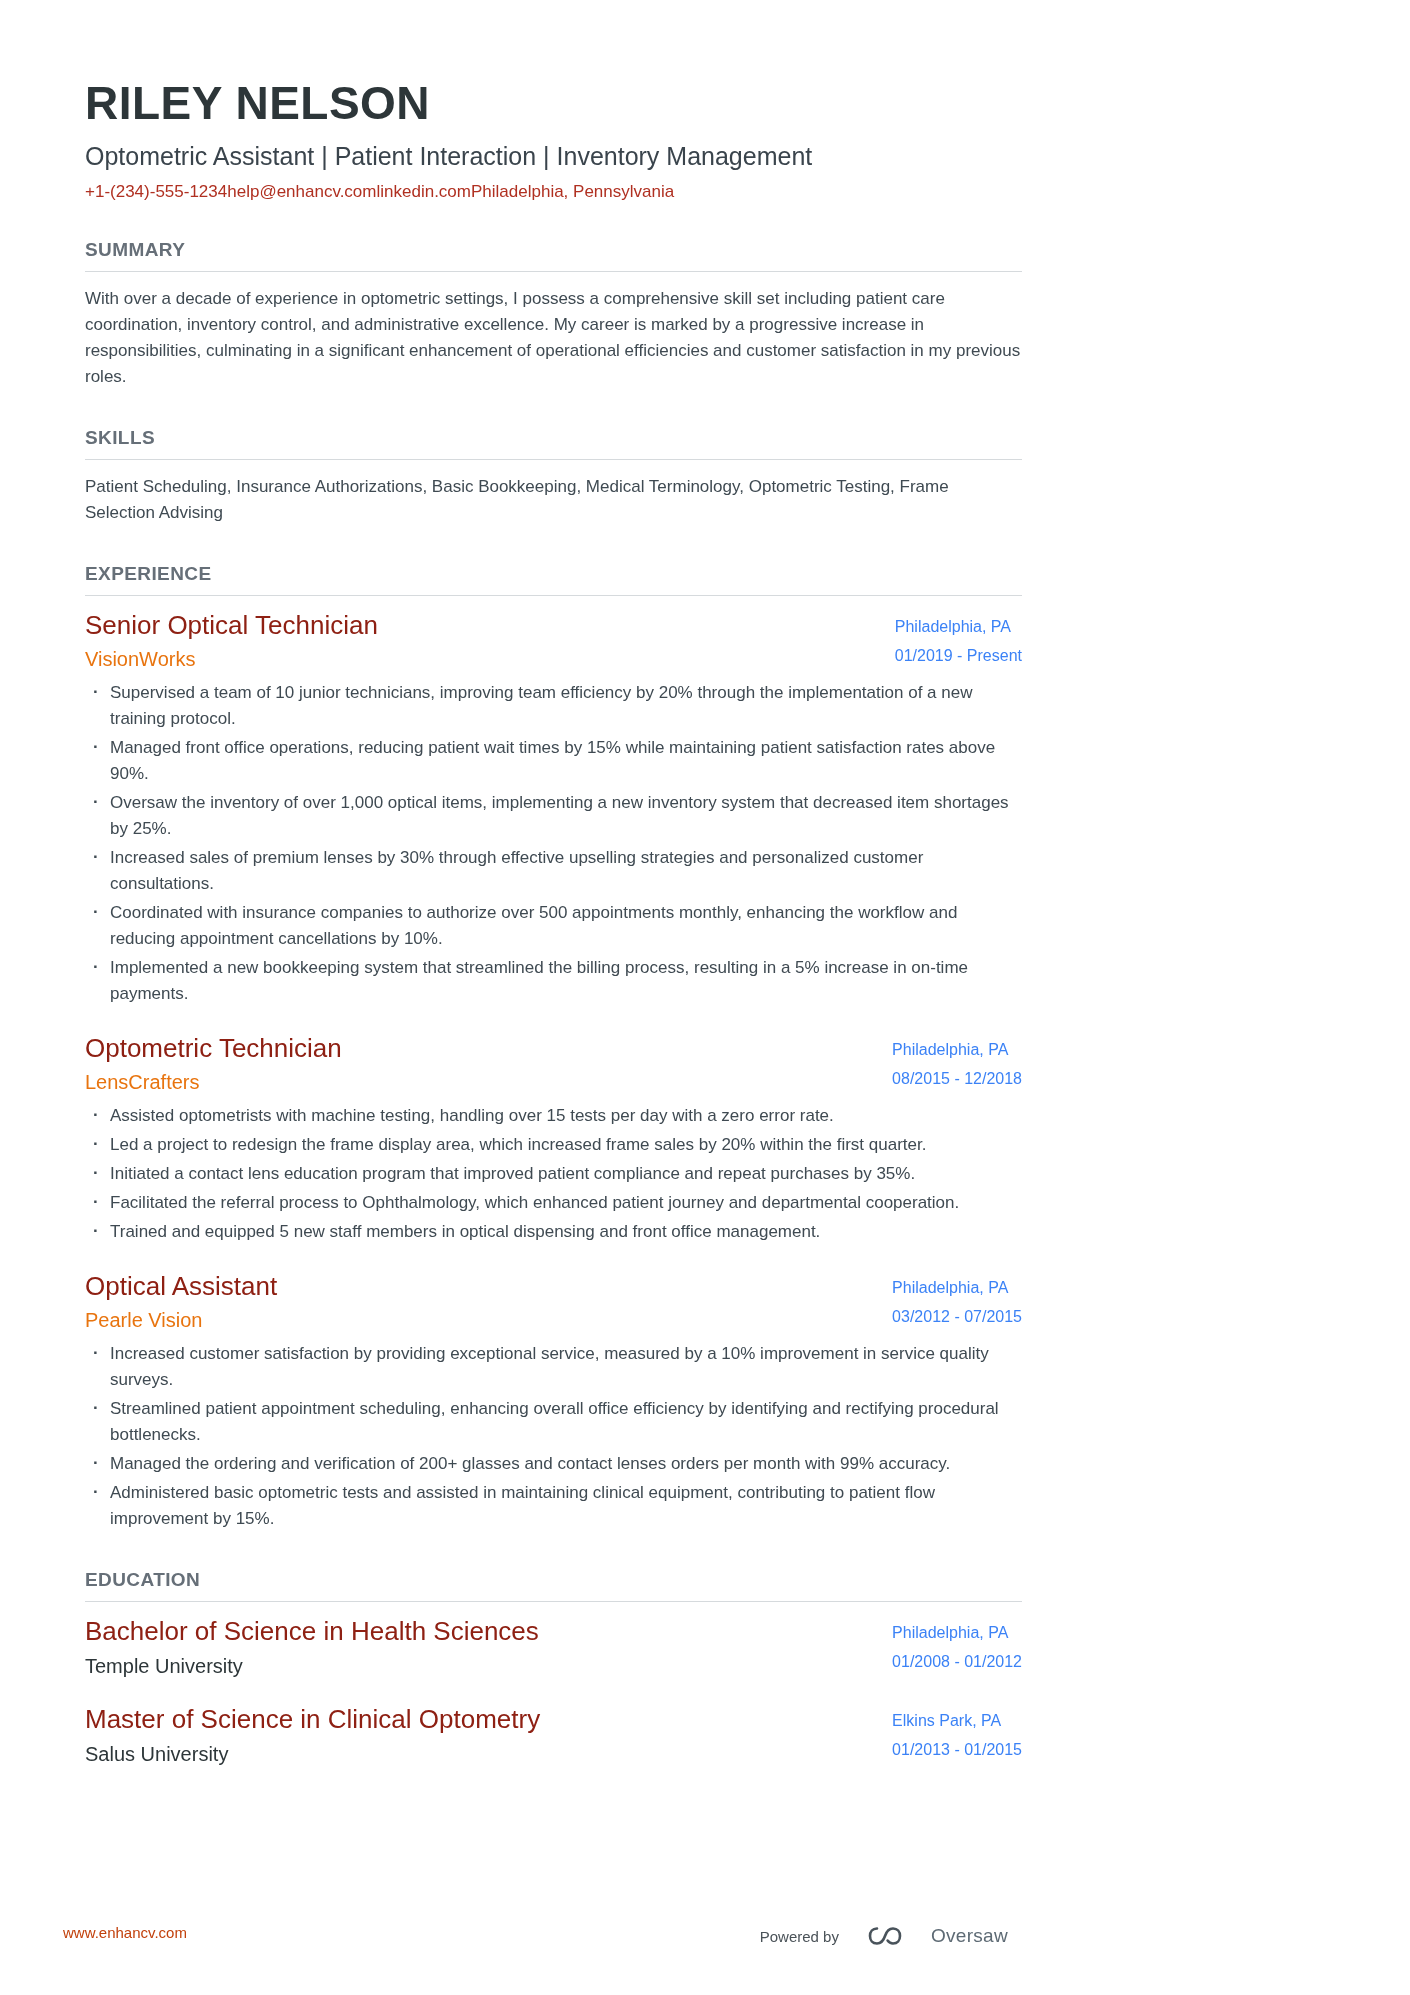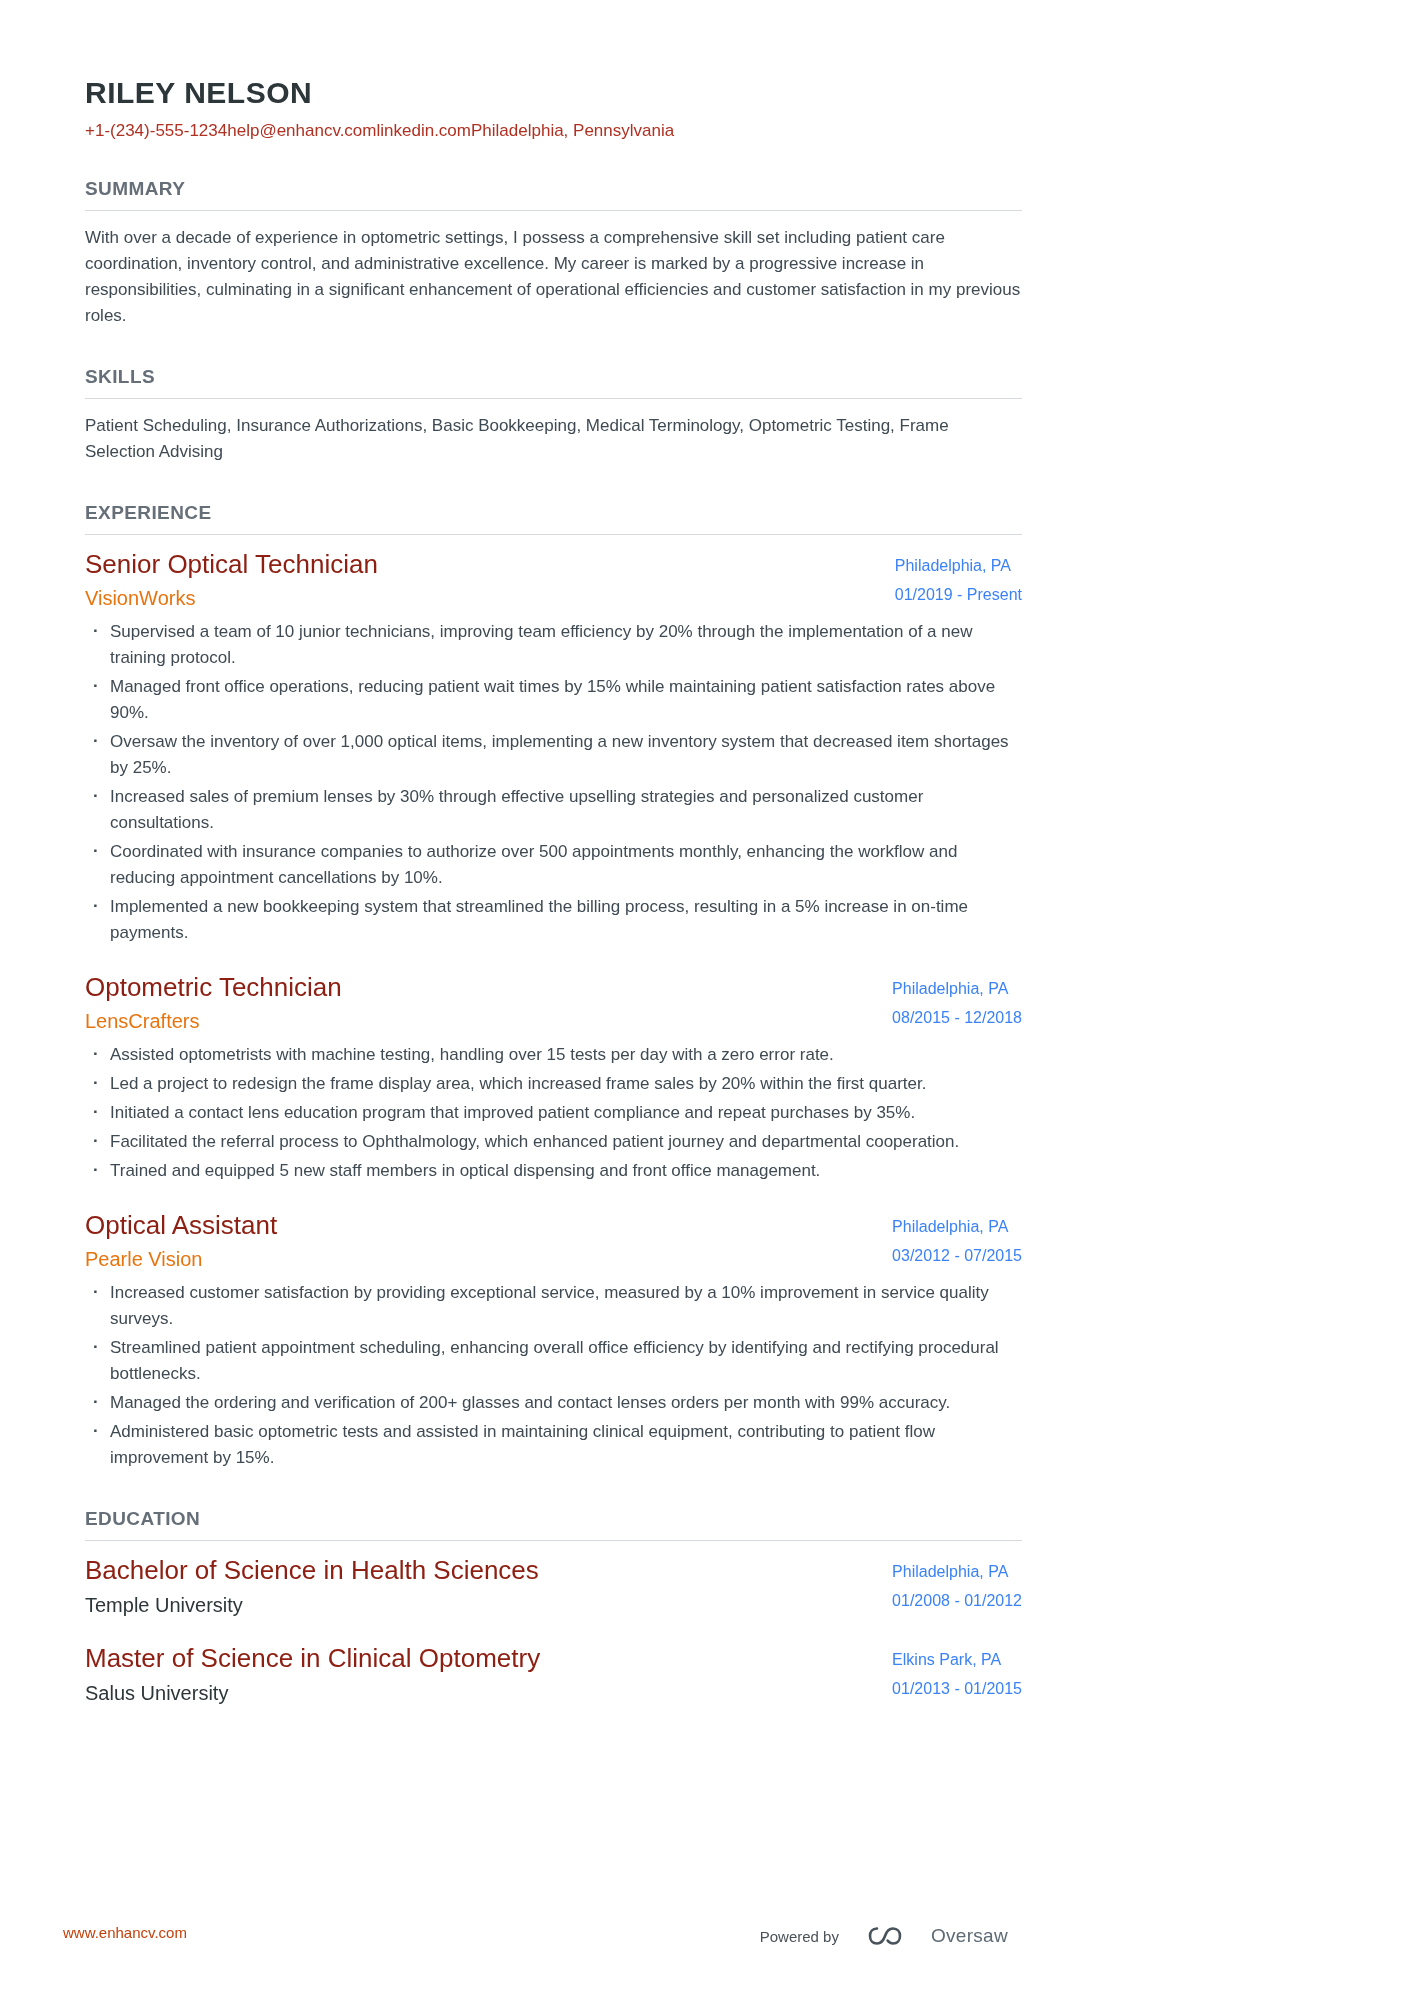--- a/index.html
+++ b/index.html
@@ -10,21 +10,21 @@
     position:relative;
     width:1410px; height:1995px;
     background:#ffffff;
     display:flex; flex-direction:column;
     padding:76px 0 48px 0;
   }
   .content { width:937px; margin-left:85px; }
 
   
   .candidate-name {
-    font-size:30px; font-weight:800; letter-spacing:0.5px;
+    font-size:46px; font-weight:800; letter-spacing:0.5px;
     color:#2d3639;
   }
   .candidate-headline {
     margin-top:12px; font-size:25px; color:#3a444c; font-weight:400;
   }
   .contact-row {
     margin-top:11px; display:flex; flex-wrap:wrap;
     font-size:17px; color:#b03021;
   }
   .contact-row a { color:#b03021; text-decoration:none; cursor:pointer; }
@@ -73,20 +73,21 @@
   .logo-icon { display:inline-flex; align-items:center; }
 </style>
 </head>
 <body>
 
 <div class="page">
   <div class="content">
 
     <div>
       <div class="candidate-name">RILEY NELSON</div>
+      <div class="candidate-headline">Optometric Assistant | Patient Interaction | Inventory Management</div>
       <div class="contact-row">
         <a class="contact-item">+1-(234)-555-1234</a>
         <a class="contact-item">help@enhancv.com</a>
         <a class="contact-item">linkedin.com</a>
         <span class="contact-item">Philadelphia, Pennsylvania</span>
       </div>
     </div>
 
     <div class="section">
       <div class="section-heading">SUMMARY</div>

